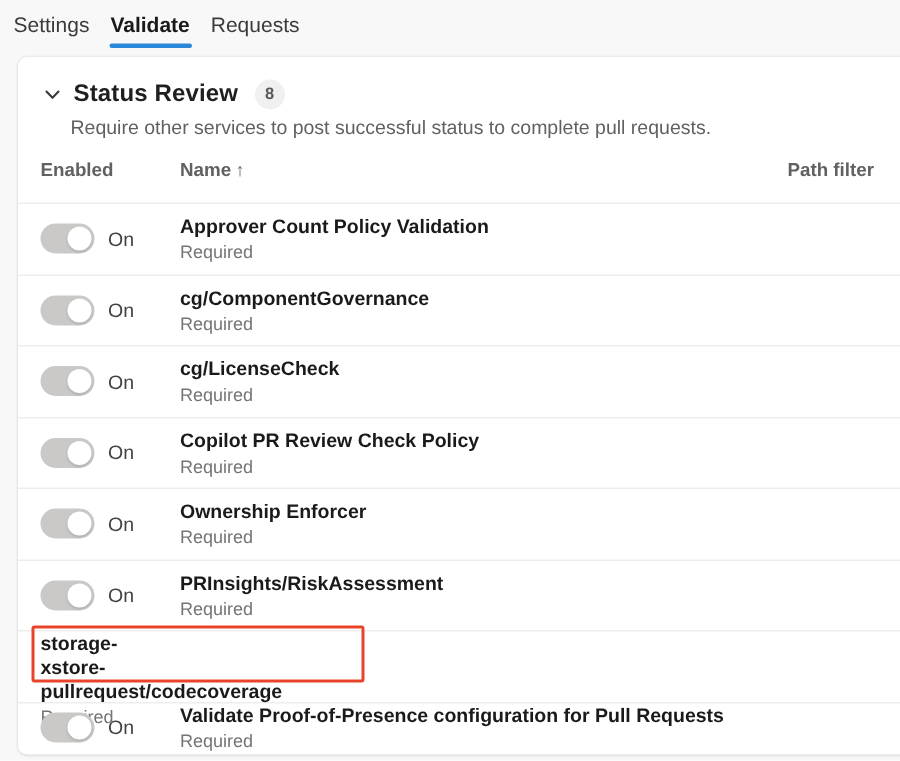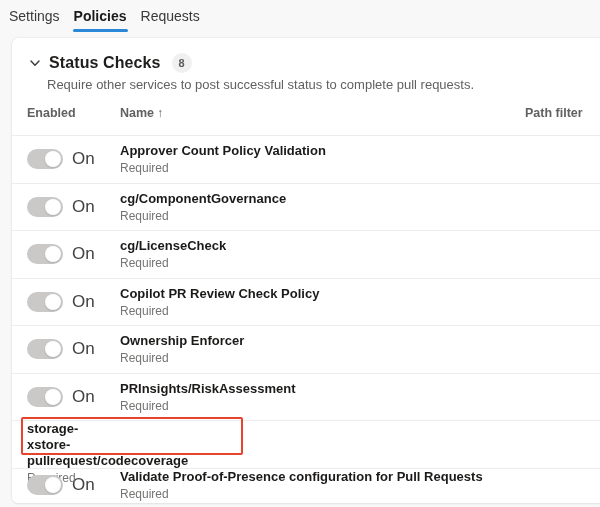--- a/index.html
+++ b/index.html
@@ -58,52 +58,52 @@
     position:relative; width:36px; height:20px; border-radius:10px;
     display:inline-block; cursor:pointer; flex:0 0 auto;
   }
   .toggle .knob {
     position:absolute; top:2px; width:16px; height:16px; border-radius:50%;
   }
   .toggle.on { background:#cac9c8; }
   .toggle.on .knob { right:2px; background:#ffffff; box-shadow:0 1px 2px rgba(0,0,0,0.15); }
   .toggle.off { background:#ffffff; border:1px solid #c8c7c6; }
   .toggle.off .knob { left:2px; top:1px; background:#b5b3b1; }
-  .state { margin-left:9px; font-size:17px; color:#424242; }
+  .state { margin-left:9px; font-size:13px; color:#424242; }
 
   .cell-name { position:relative; }
   .pname { font-size:13px; font-weight:bold; color:#1b1a19; line-height:16px; }
   .preq { font-size:12px; color:#757472; margin-top:2px; line-height:14px; }
 
   .highlight-box {
     position:absolute; left:-6px; top:-4px; width:222px; height:38px;
     border:2px solid var(--annotation, #e8442c); border-radius:2px;
     pointer-events:none;
   }
 </style>
 </head>
 <body>
 
 <div class="screen">
 
   <nav class="tabbar">
     <div class="tab">Settings</div>
-    <div class="tab active">Policies</div>
+    <div class="tab active">Validate</div>
     <div class="tab">Requests</div>
   </nav>
 
   <section class="card">
 
     <div class="section-header">
       <span class="chevron">
         <svg width="12" height="12" viewBox="0 0 12 12" fill="none">
           <polyline points="2,4 6,8.2 10,4" stroke="#3b3a39" stroke-width="1.4" stroke-linecap="round" stroke-linejoin="round"></polyline>
         </svg>
       </span>
-      <span class="section-title">Status Checks</span>
+      <span class="section-title">Status Review</span>
       <span class="count-badge">8</span>
     </div>
     <div class="section-desc">Require other services to post successful status to complete pull requests.</div>
 
     <div class="col-headers">
       <div>Enabled</div>
       <div>
         <span>Name</span><span class="sort-arrow">↑</span>
       </div>
       <div class="path-col">Path filter</div>

